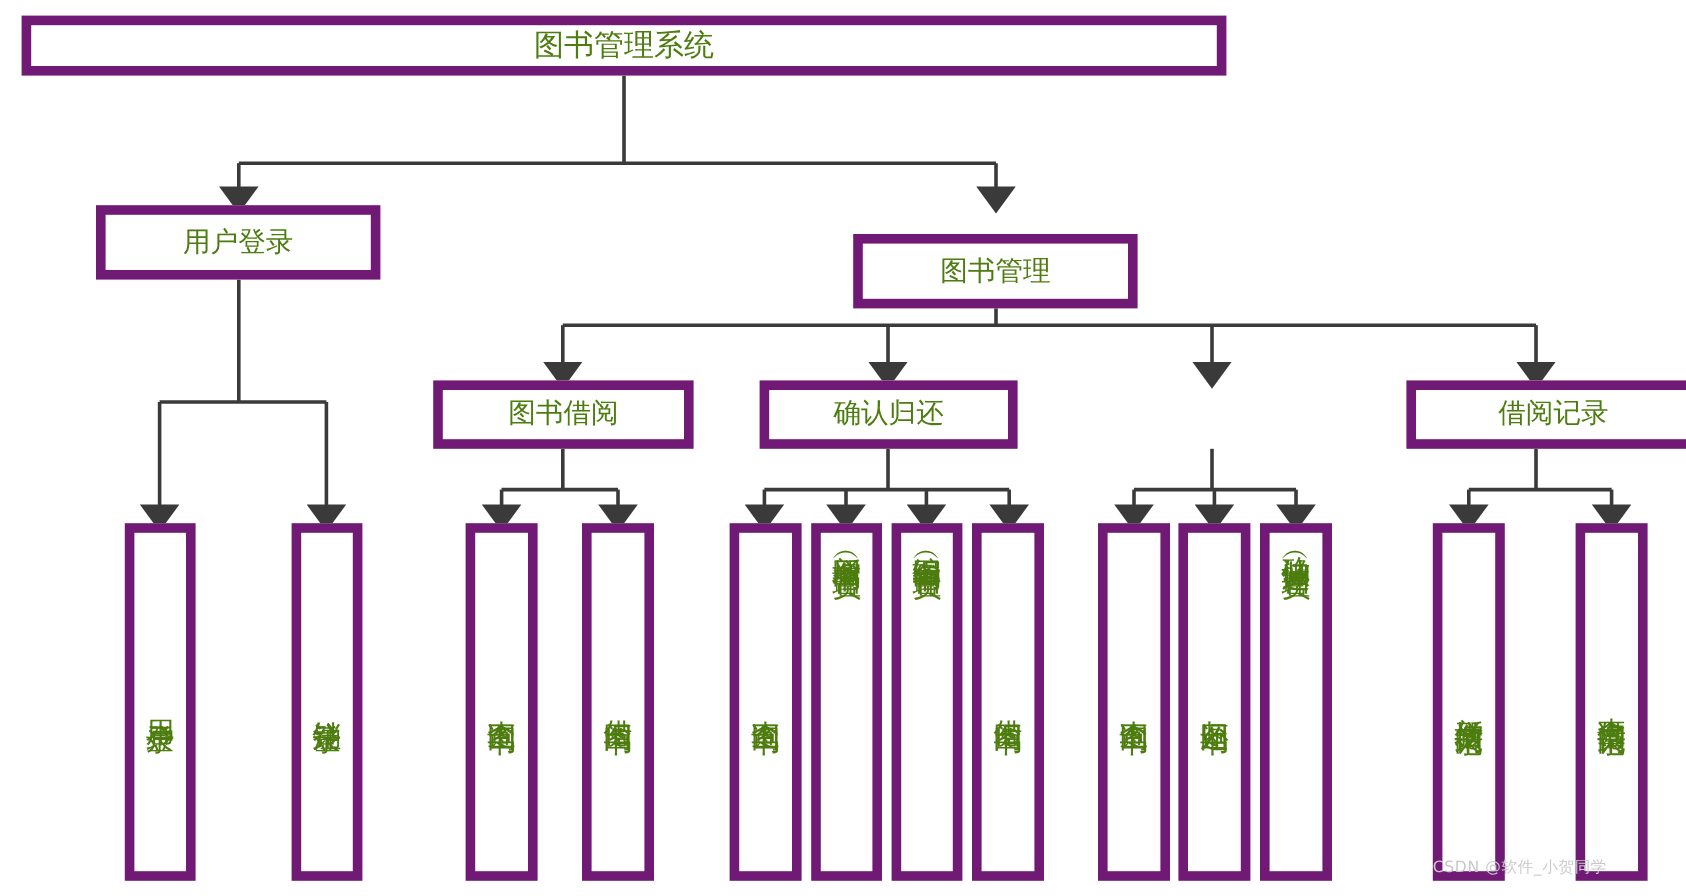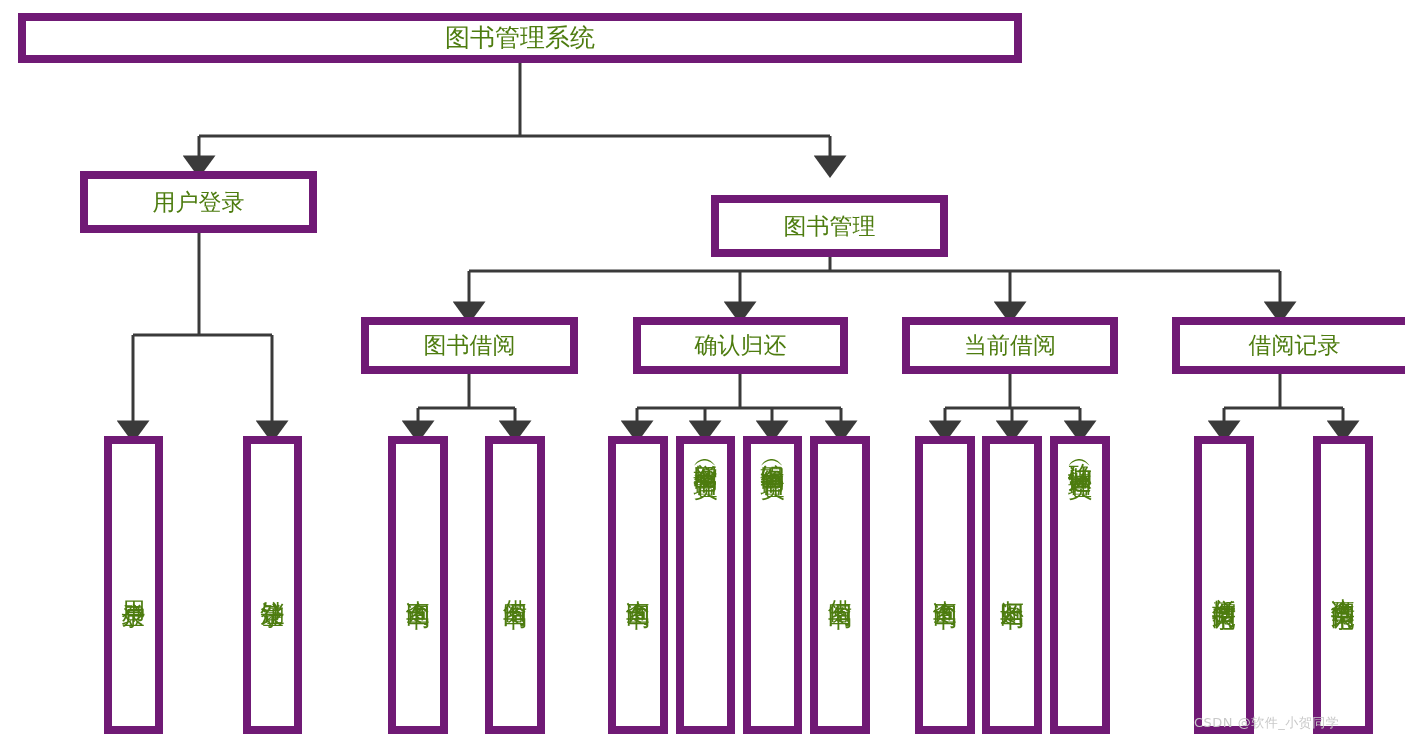--- a/index.html
+++ b/index.html
@@ -143,23 +143,20 @@
   <div class="node tier2" style="left:711px; top:171px; width:237px; height:62px;margin-top:24px;">
     <span class="node-label">图书管理</span>
   </div>
 
   <div class="node tier3" style="left:361px; top:317px; width:217px; height:57px;">
     <span class="node-label">图书借阅</span>
   </div>
   <div class="node tier3" style="left:633px; top:317px; width:215px; height:57px;">
     <span class="node-label">确认归还</span>
   </div>
-  <div class="node tier3" style="left:902px; top:317px; width:216px; height:57px;">
-    <span class="node-label">当前借阅</span>
-  </div>
   <div class="node tier3" style="left:1172px; top:317px; width:245px; height:57px;">
     <span class="node-label">借阅记录</span>
   </div>
 
   <div class="node leaf center-text" style="left:104px; top:436px; width:59px; height:298px;">
     <span class="node-label">用户登录</span>
   </div>
   <div class="node leaf center-text" style="left:243px; top:436px; width:59px; height:298px;">
     <span class="node-label">注销登录</span>
   </div>

